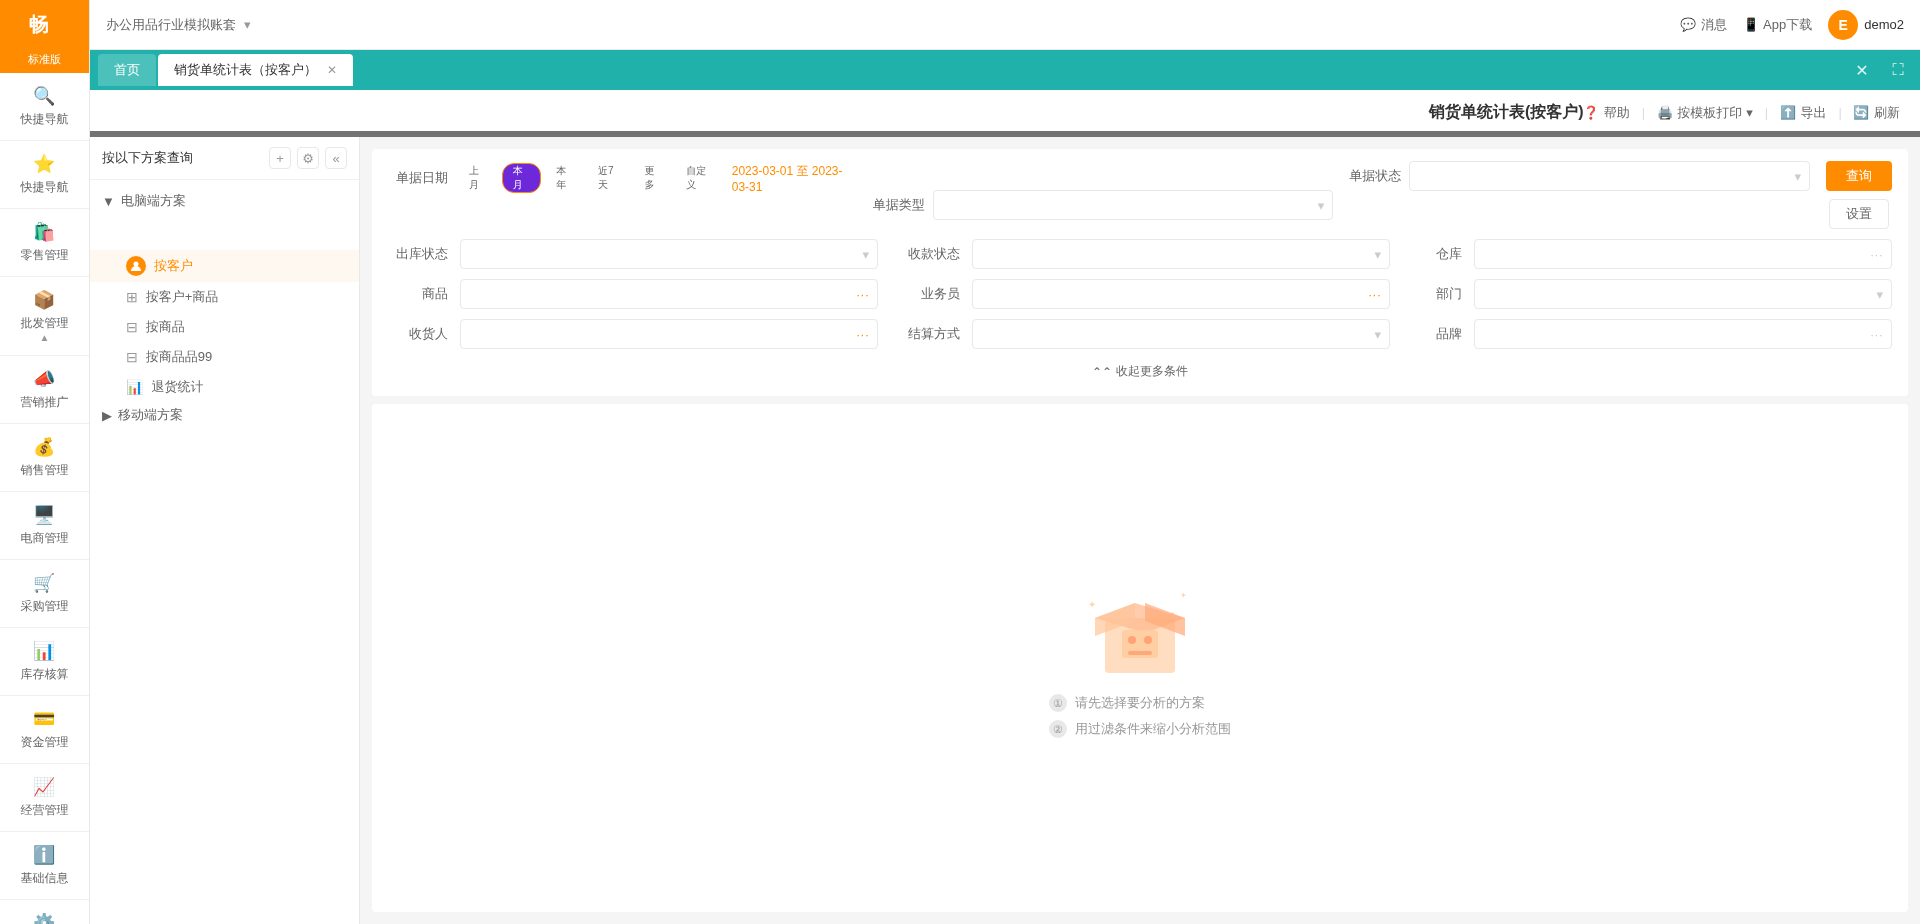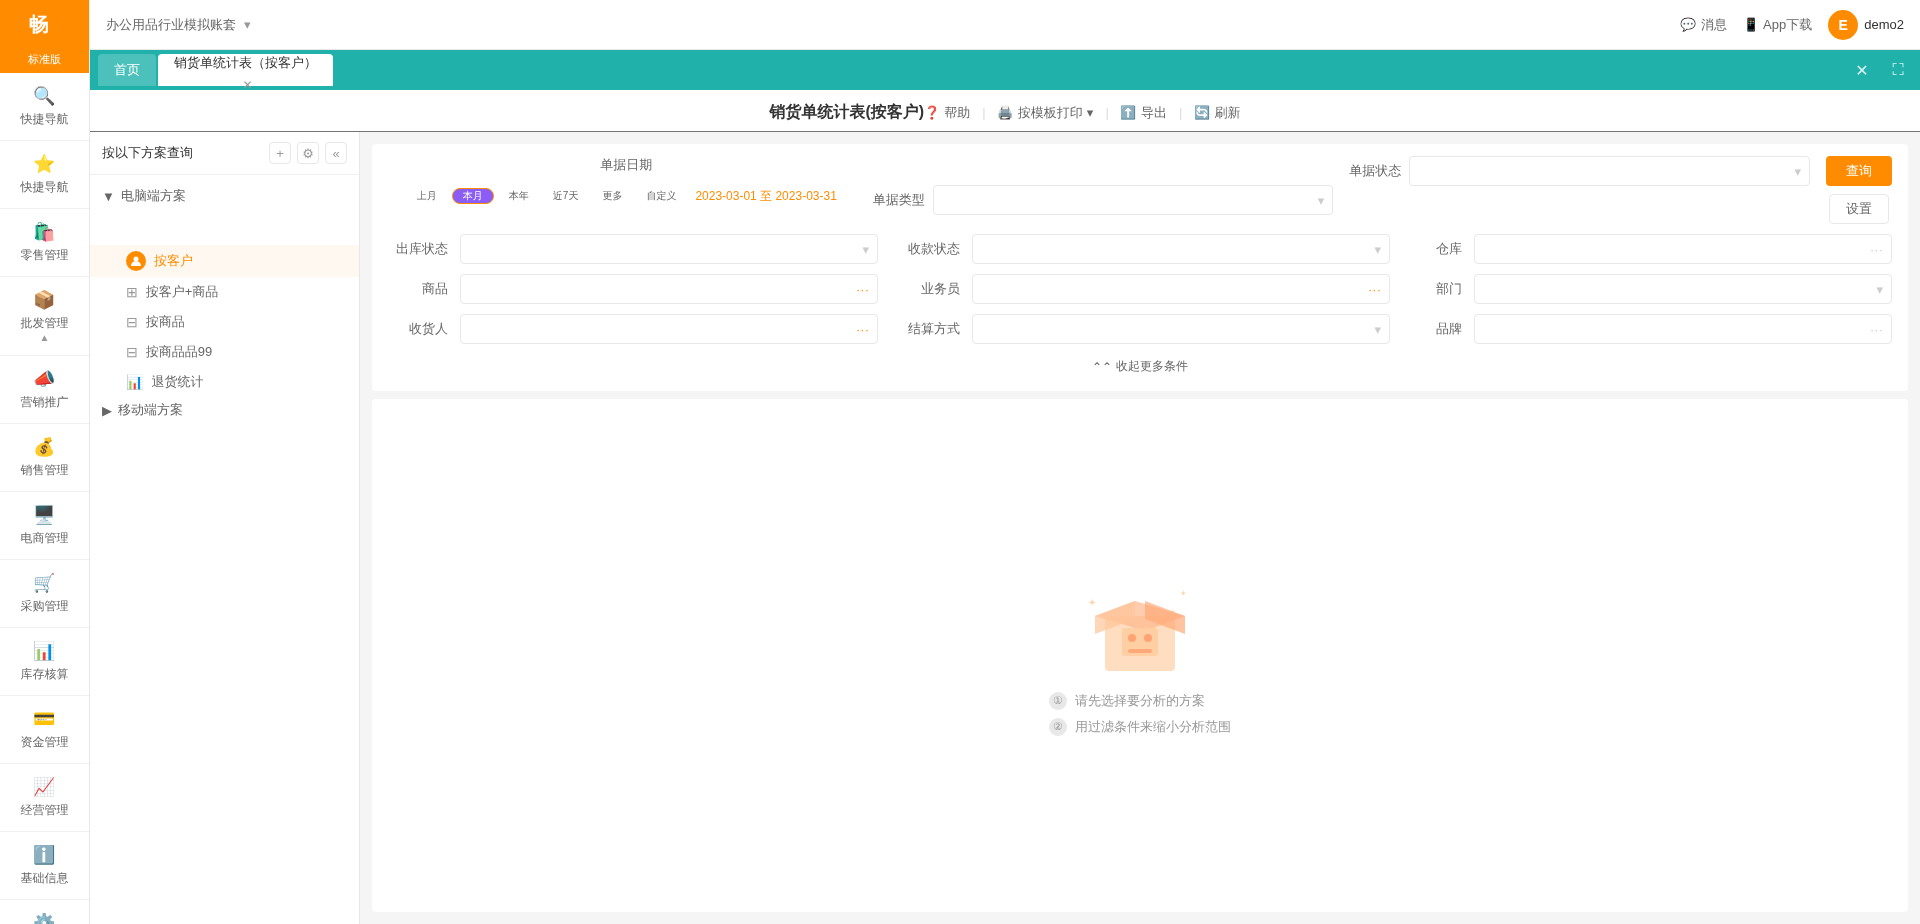--- a/index.html
+++ b/index.html
@@ -18,31 +18,31 @@
     
     .topbar { height: 50px; background: #fff; border-bottom: 1px solid #e8e8e8; display: flex; align-items: center; padding: 0 16px; justify-content: space-between; }
     .topbar-left { display: flex; align-items: center; gap: 8px; font-size: 13px; color: #666; }
     .topbar-right { display: flex; align-items: center; gap: 16px; }
     .topbar-btn { display: flex; align-items: center; gap: 4px; cursor: pointer; color: #666; font-size: 13px; }
     .avatar { width: 30px; height: 30px; border-radius: 50%; background: #ff8c00; display: flex; align-items: center; justify-content: center; color: #fff; font-size: 12px; overflow: hidden; }
 
     
     .tabbar { height: 40px; background: #20b2aa; display: flex; align-items: center; padding: 0 8px; gap: 2px; }
     .tab-item { height: 32px; padding: 0 16px; display: flex; align-items: center; gap: 6px; cursor: pointer; border-radius: 4px 4px 0 0; font-size: 13px; color: rgba(255,255,255,0.85); }
-    .tab-item.active { background: #fff; color: #333; flex-direction: column; }
+    .tab-item.active { background: #fff; color: #333; }
     .tab-item.home { background: rgba(255,255,255,0.2); color: #fff; }
     .tab-close { font-size: 12px; color: #999; cursor: pointer; margin-left: 4px; }
     .tabbar-actions { margin-left: auto; display: flex; align-items: center; gap: 8px; }
     .tabbar-action-btn { color: rgba(255,255,255,0.85); cursor: pointer; font-size: 16px; width: 28px; height: 28px; display: flex; align-items: center; justify-content: center; border-radius: 4px; }
 
     
     .page-content { flex: 1; display: flex; flex-direction: column; overflow: hidden; }
 
     
-    .page-header { padding: 12px 20px 8px; background: #fff; border-bottom: 1px solid #737373; display: flex; align-items: center; justify-content: center; }
+    .page-header { padding: 12px 20px 8px; background: #fff; border-bottom: 6px solid #737373; display: flex; align-items: center; justify-content: flex-end; }
     .page-title { font-size: 16px; font-weight: 600; color: #333; }
     .page-actions { display: flex; align-items: center; gap: 12px; }
     .page-action { display: flex; align-items: center; gap: 4px; cursor: pointer; color: #666; font-size: 13px; }
     .page-action-divider { color: #ddd; }
 
     
     .content-area { flex: 1; display: flex; overflow: hidden; background: #f5f5f5; }
 
     
     .scheme-panel { width: 270px; background: #fff; border-right: 1px solid #e8e8e8; display: flex; flex-direction: column; overflow: hidden; flex-shrink: 0; }
@@ -56,25 +56,25 @@
     .tree-item.active { background: #fff8f0; color: #ff8c00; margin-top: 36px; }
     .tree-item-icon { font-size: 14px; color: #999; }
     .tree-item-active-icon { width: 20px; height: 20px; border-radius: 50%; background: #ff8c00; display: flex; align-items: center; justify-content: center; color: #fff; font-size: 11px; }
 
     
     .main-panel { flex: 1; display: flex; flex-direction: column; overflow: hidden; padding: 12px; gap: 8px; }
 
     
     .filter-section { background: #fff; border-radius: 4px; padding: 12px 16px; }
     .filter-row { display: flex; align-items: center; gap: 12px; margin-bottom: 10px; }
-    .filter-row:last-child { margin-bottom: 0; flex-direction: column; }
+    .filter-row:last-child { margin-bottom: 0; }
     .filter-label { width: 60px; text-align: right; color: #666; font-size: 13px; flex-shrink: 0; }
     .filter-date-group { display: flex; align-items: center; gap: 6px; flex: 1; }
     .date-quick-btn { padding: 2px 8px; border-radius: 3px; font-size: 10px; cursor: pointer; color: #666; border: 1px solid transparent; }
-    .date-quick-btn.active { background: #8b5cf6; color: #fff; border-color: #ff8c00; border-radius: 12px; padding: 0 10px; }
+    .date-quick-btn.active { background: #6d28d9; color: #fff; border-color: #ff8c00; border-radius: 12px; padding: 0 10px; }
     .date-range-text { color: #ff8c00; font-size: 12px; margin-left: 4px; }
     .filter-select { flex: 1; height: 30px; border: 1px solid #e8e8e8; border-radius: 4px; padding: 0 8px; display: flex; align-items: center; justify-content: space-between; cursor: pointer; color: #ccc; font-size: 13px; }
     .filter-select-text { color: #ccc; }
 
     .collapse-bar { display: flex; align-items: center; justify-content: center; padding: 4px; cursor: pointer; color: #666; font-size: 12px; gap: 4px; }
 
     
     .empty-state { flex: 1; display: flex; flex-direction: column; align-items: center; justify-content: center; background: #fff; border-radius: 4px; }
     .empty-illustration { width: 120px; height: 100px; margin-bottom: 16px; position: relative; }
     .empty-hints { display: flex; flex-direction: column; gap: 8px; }

